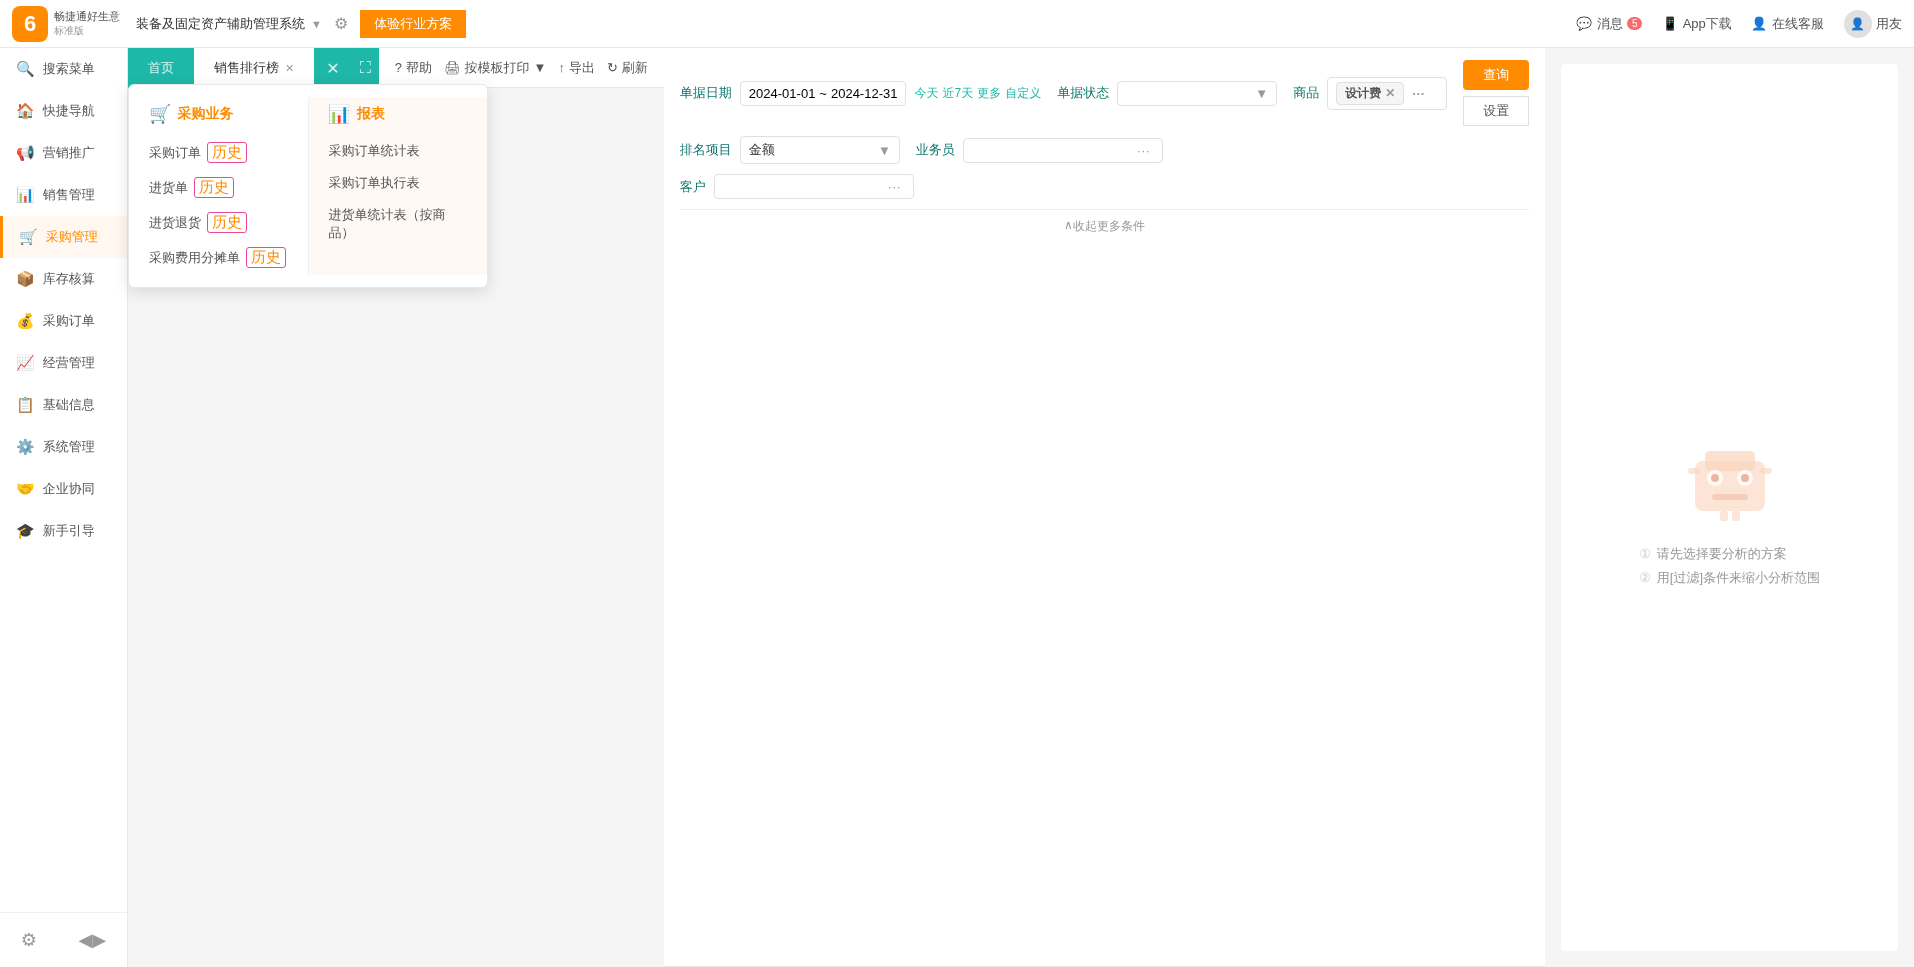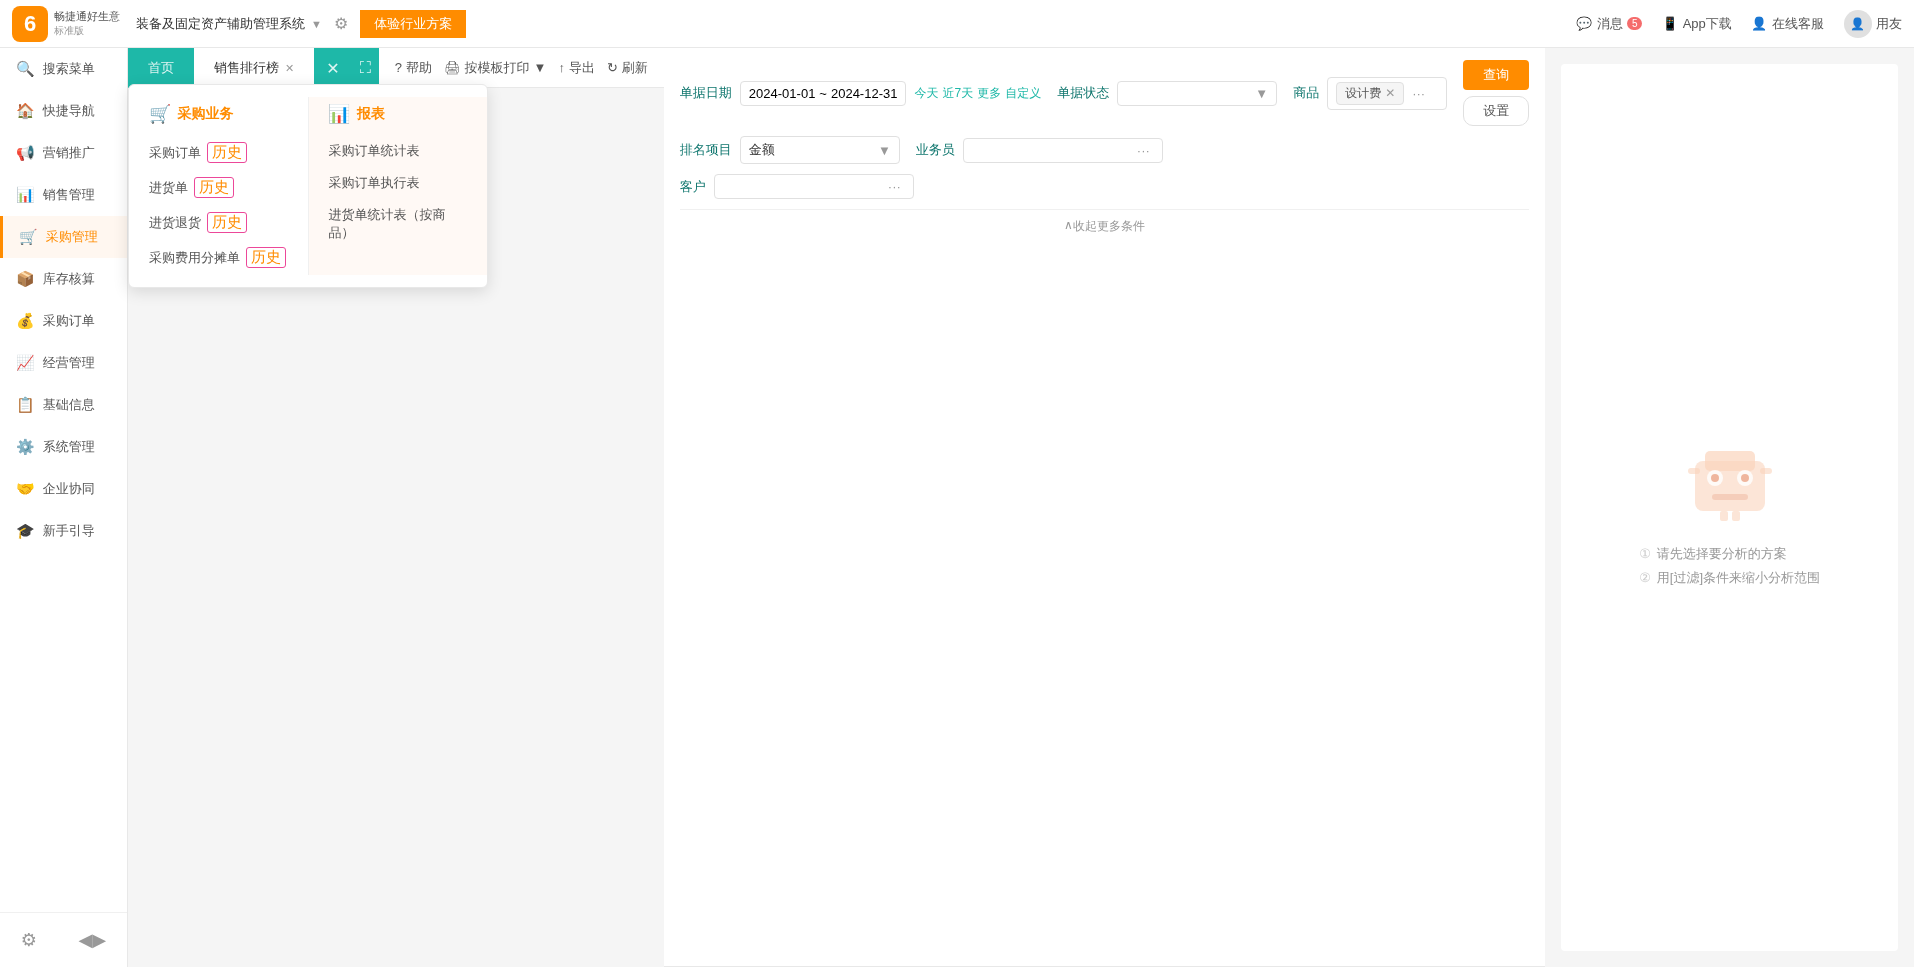--- a/index.html
+++ b/index.html
@@ -48,21 +48,21 @@
     .filter-row { display: flex; align-items: center; gap: 16px; margin-bottom: 10px; flex-wrap: wrap; }
     .filter-group { display: flex; align-items: center; gap: 8px; }
     .filter-label { color: #0f766e; font-size: 13px; white-space: nowrap; }
     .filter-select { border: 1px solid #e0e0e0; border-radius: 4px; padding: 4px 8px; font-size: 13px; color: #333; background: #fff; min-width: 120px; display: flex; align-items: center; gap: 4px; cursor: pointer; }
     .filter-tag { background: #f5f5f5; border: 1px solid #e0e0e0; border-radius: 4px; padding: 2px 8px; font-size: 12px; color: #555; display: flex; align-items: center; gap: 4px; }
     .filter-tag .close { cursor: pointer; color: #999; }
     .date-range { display: flex; align-items: center; gap: 4px; border: 1px solid #e0e0e0; border-radius: 4px; padding: 4px 8px; }
     .date-shortcuts { display: flex; gap: 4px; }
     .date-shortcut { font-size: 12px; color: #1eb8a8; cursor: pointer; }
     .btn-query { background: #ff8c00; color: #fff; border: none; border-radius: 4px; padding: 6px 20px; font-size: 13px; cursor: pointer; }
-    .btn-settings { background: #fff; color: #555; border: 1px solid #e0e0e0; border-radius: 10px; padding: 5px 16px; font-size: 13px; cursor: pointer; }
+    .btn-settings { background: #fff; color: #555; border: 1px solid #e0e0e0; border-radius: 0; padding: 5px 16px; font-size: 13px; cursor: pointer; }
     .more-conditions { display: flex; justify-content: center; padding: 8px; border-top: 1px solid #f0f0f0; color: #999; font-size: 12px; cursor: pointer; }
 
     
     .empty-state { flex: 1; display: flex; flex-direction: column; align-items: center; justify-content: center; background: #fff; margin: 16px; border-radius: 4px; }
     .empty-icon { width: 120px; height: 100px; margin-bottom: 16px; }
     .empty-hint { color: #999; font-size: 13px; line-height: 1.8; }
     .empty-hint span { display: flex; align-items: center; gap: 6px; }
 
     
     .dropdown-menu { position: absolute; top: 84px; left: 128px; background: #fff; border: 1px solid #e8e8e8; border-radius: 6px; box-shadow: 0 4px 16px rgba(0,0,0,0.12); z-index: 1000; width: 360px; padding: 12px 0; display: flex; gap: 0; }
@@ -230,21 +230,21 @@
           <div class="filter-group">
             <span class="filter-label">单据状态</span>
             <div class="filter-select" style="min-width:160px;">
               <span></span>
               <span style="margin-left:auto; color:#999;">▼</span>
             </div>
           </div>
 
           <div class="filter-group">
             <span class="filter-label">商品</span>
-            <div class="filter-select" style="min-width:120px;">
+            <div class="filter-select" style="min-width:120px;font-weight:bold;">
               <div class="filter-tag">
                 <span>设计费</span>
                 <span class="close">✕</span>
               </div>
               <span class="ellipsis">···</span>
             </div>
           </div>
 
           <div class="filter-actions">
             <button class="btn-query">查询</button>

